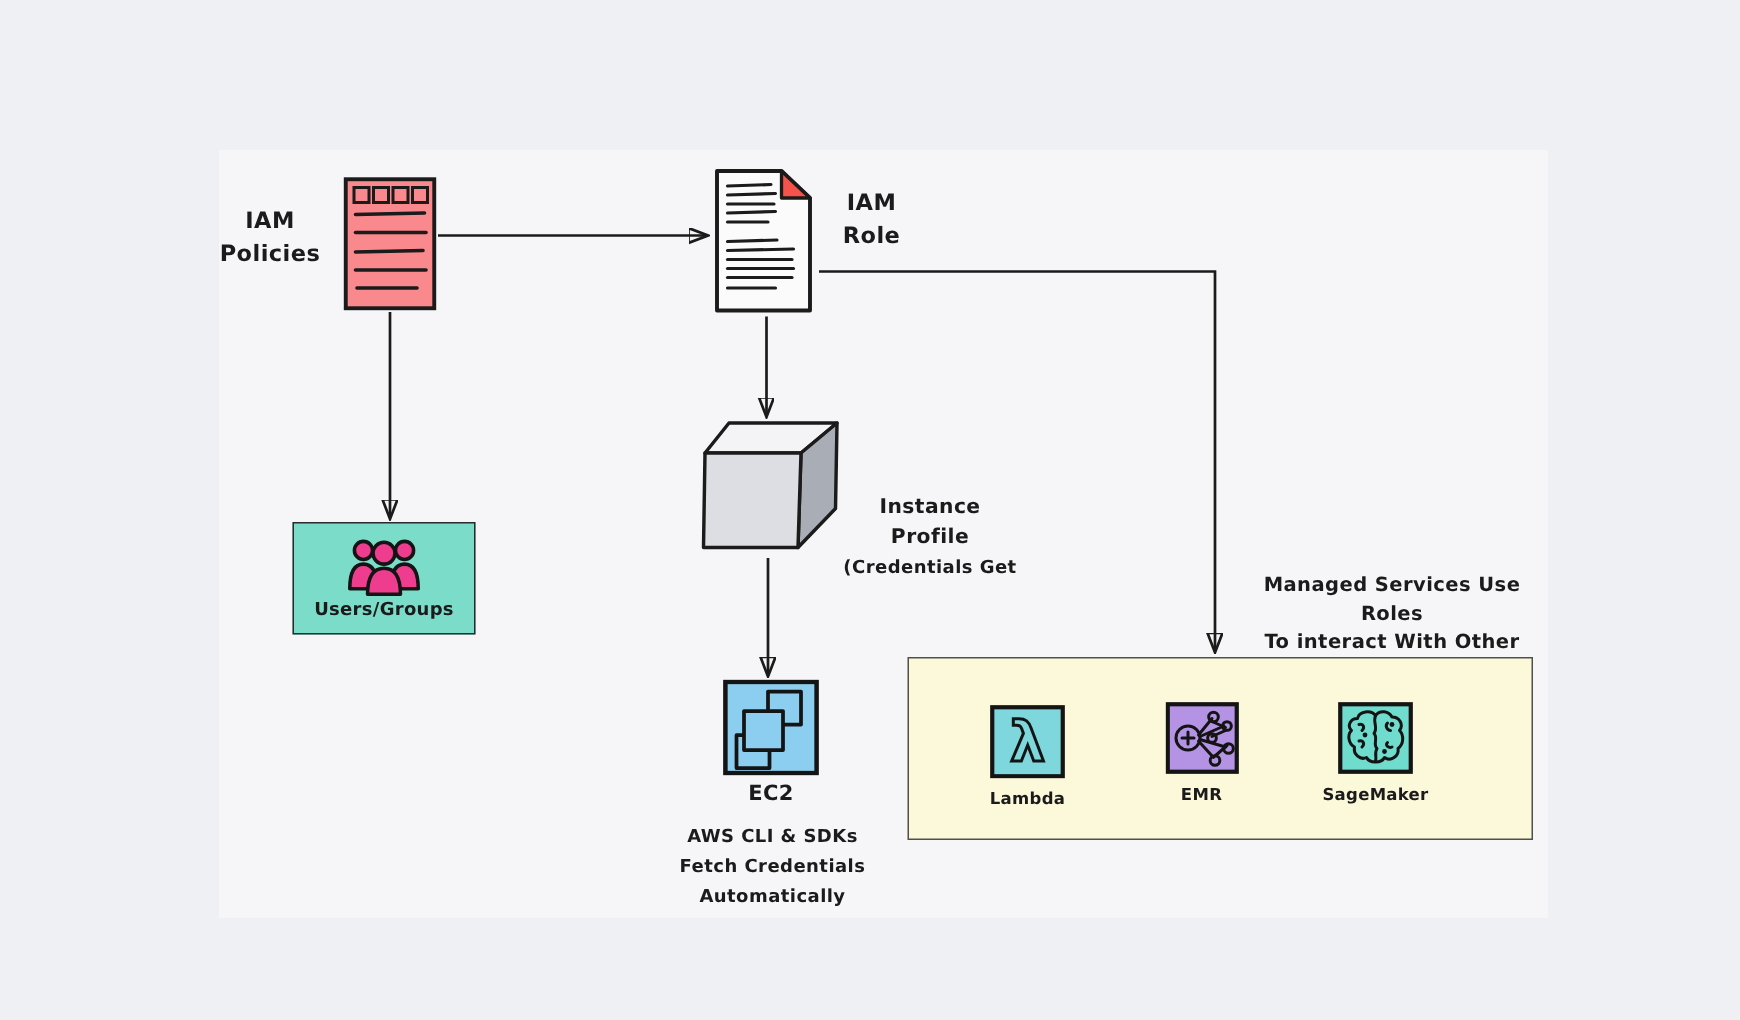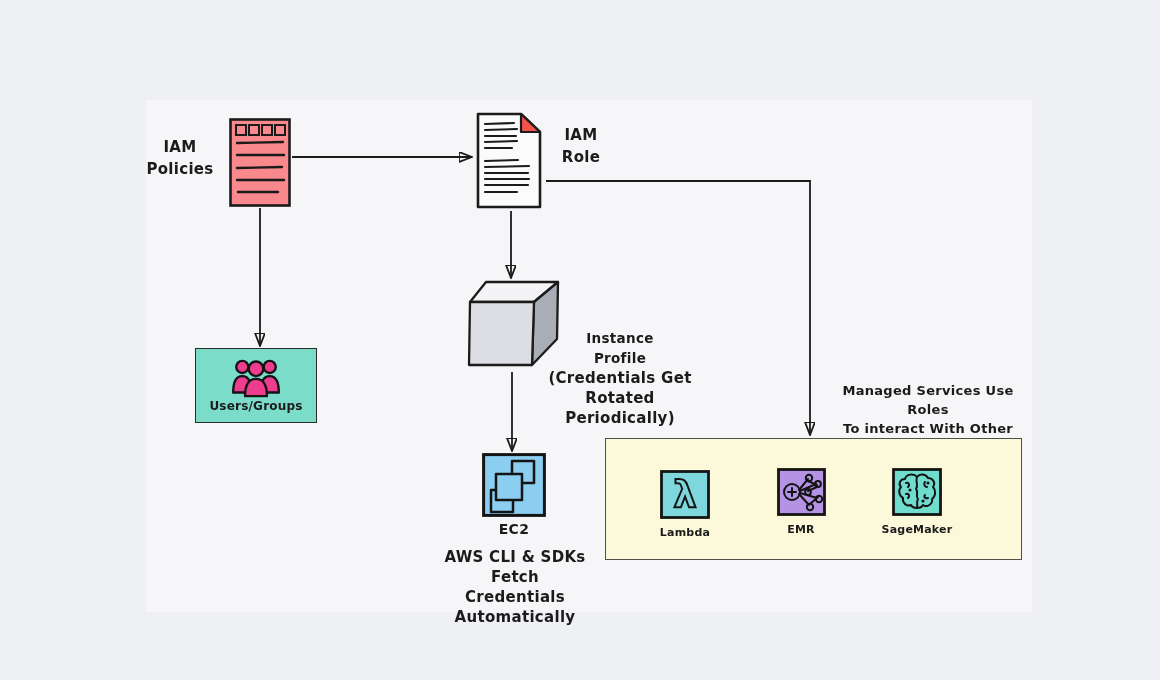--- a/index.html
+++ b/index.html
@@ -17,21 +17,21 @@
   }
   .wires { position:absolute; left:0; top:0; width:1160px; height:680px; }
   .wires path { stroke:#1b1b1b; stroke-width:1.8; fill:none; }
   .abs { position:absolute; }
   .lbl {
     position:absolute; text-align:center; font-weight:600;
     letter-spacing:0.3px; color:#1b1b1b;
   }
   .lbl span { display:block; }
   .title { font-size:15px; line-height:22px; }
-  .note { font-size:15px; line-height:20px; }
+  .note { font-size:12px; line-height:20px; }
   .small-note { font-size:13px; line-height:19px; }
 
   .users-box {
     position:absolute; left:195px; top:348px; width:122px; height:75px;
     background:#7bdcca; border:1.6px solid #2b2b2b;
     display:flex; flex-direction:column; align-items:center; justify-content:flex-start;
   }
   .users-box .people { margin-top:7px; }
   .users-box .users-label { font-size:12px; font-weight:600; letter-spacing:0.2px; margin-top:1px; }
 
@@ -127,21 +127,20 @@
   <g stroke="#1b1b1b" stroke-width="2.3" stroke-linejoin="round">
     <polygon points="4,25 20,5 92,5 68,25" fill="#f4f4f6"></polygon>
     <polygon points="68,25 92,5 91,62 66,88" fill="#a9adb5"></polygon>
     <polygon points="4,25 68,25 66,88 3,88" fill="#dcdee3"></polygon>
   </g>
 </svg>
 <div class="lbl" style="left:540px; top:288px; width:160px;margin-top:40px;">
   <span class="note" style="font-size:13.5px;">Instance</span>
   <span class="note" style="font-size:13.5px;">Profile</span>
   <span class="note">(Credentials Get</span>
-  <span class="note">Rotated Periodically)</span>
 </div>
 
 <div class="ec2-wrap">
   <svg width="64" height="64" viewBox="0 0 64 64">
     <rect x="1.6" y="1.6" width="60.8" height="60.8" fill="#8cceef" stroke="#141414" stroke-width="3"></rect>
     <g fill="#8cceef" stroke="#141414" stroke-width="2.5" stroke-linejoin="round">
       <rect x="9" y="37" width="22" height="22"></rect>
       <rect x="30" y="8" width="22" height="22"></rect>
       <rect x="14" y="21" width="26" height="26"></rect>
     </g>

